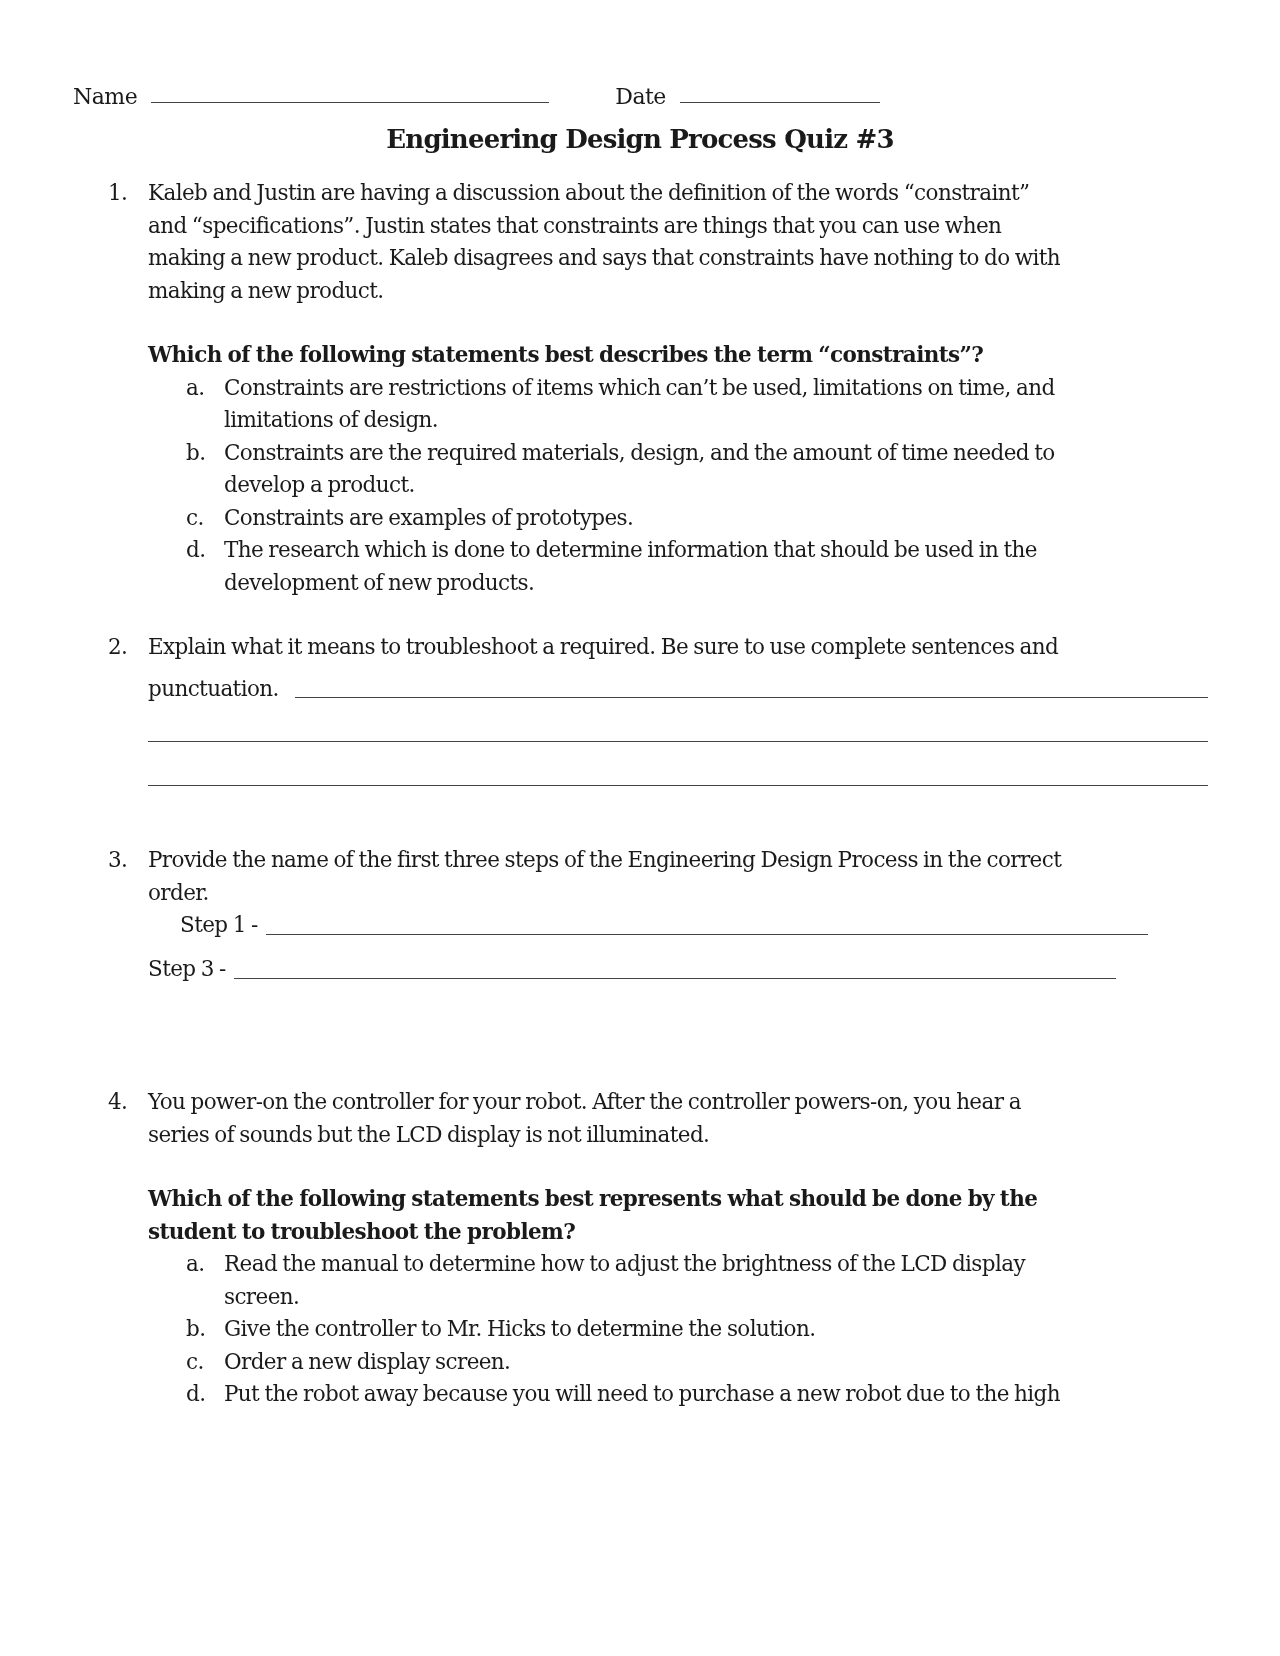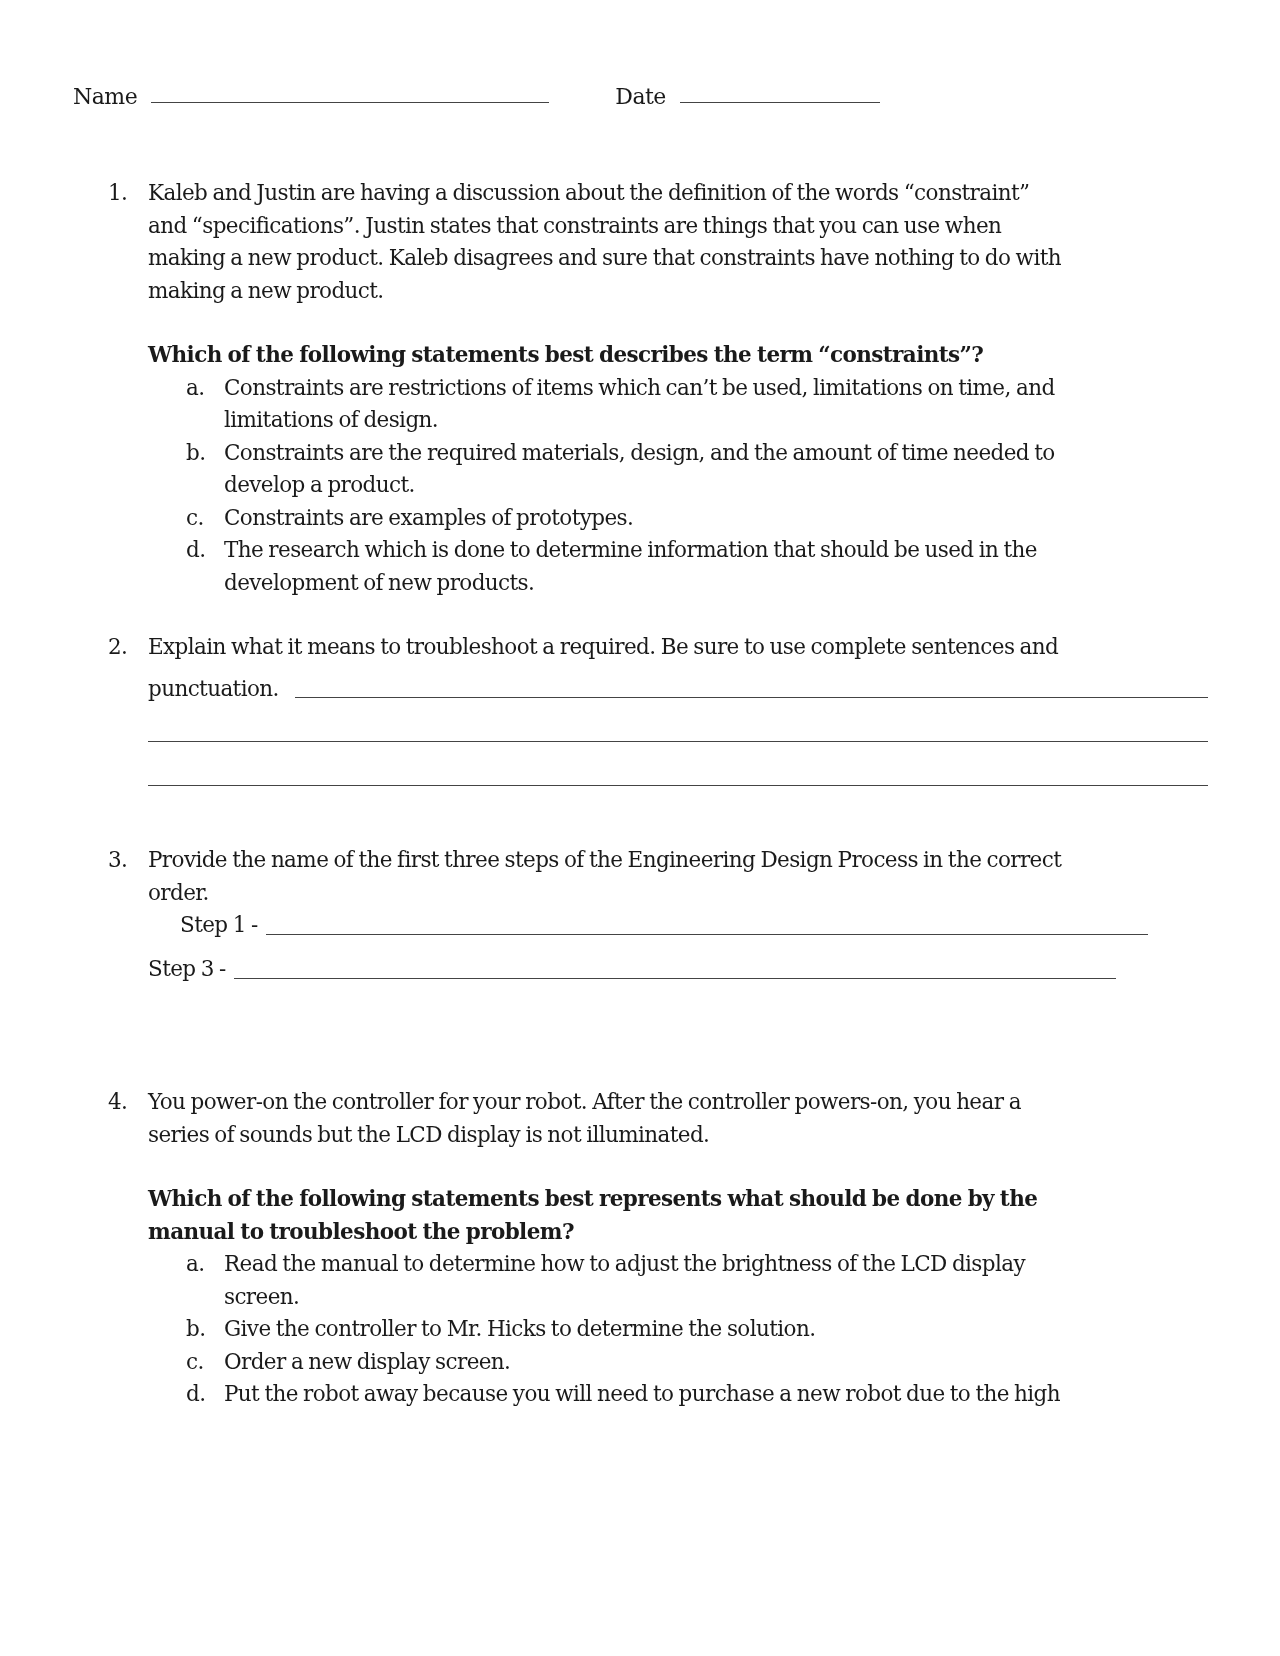--- a/index.html
+++ b/index.html
@@ -31,27 +31,28 @@
 
 <div class="page">
 
   <div class="hdr-row">
     <span class="hdr-label">Name</span>
     <span class="blank" style="width:398px;margin-left:14px;"></span>
     <span class="hdr-label" style="margin-left:66px;">Date</span>
     <span class="blank" style="width:200px;margin-left:14px;"></span>
   </div>
 
+  <div class="title">Engineering Design Process Quiz #3</div>
 
   <div class="q txt" style="top:177px;">
     <div class="qnum">1.</div>
     <div class="qbody">
       <div>Kaleb and Justin are having a discussion about the definition of the words “constraint”</div>
       <div>and “specifications”.  Justin states that constraints are things that you can use when</div>
-      <div>making a new product.  Kaleb disagrees and sure that constraints have nothing to do with</div>
+      <div>making a new product.  Kaleb disagrees and says that constraints have nothing to do with</div>
       <div>making a new product.</div>
       <div style="height:32px;"></div>
       <div class="bold">Which of the following statements best describes the term “constraints”?</div>
       <div class="opt">
         <span class="letter">a.</span>
         <div>Constraints are restrictions of items which can’t be used, limitations on time, and</div>
         <div>limitations of design.</div>
       </div>
       <div class="opt">
         <span class="letter">b.</span>
@@ -103,21 +104,21 @@
     </div>
   </div>
 
   <div class="q txt" style="top:1086px;">
     <div class="qnum">4.</div>
     <div class="qbody">
       <div>You power-on the controller for your robot.  After the controller powers-on, you hear a</div>
       <div>series of sounds but the LCD display is not illuminated.</div>
       <div style="height:32px;"></div>
       <div class="bold">Which of the following statements best represents what should be done by the</div>
-      <div class="bold">manual to troubleshoot the problem?</div>
+      <div class="bold">student to troubleshoot the problem?</div>
       <div class="opt">
         <span class="letter">a.</span>
         <div>Read the manual to determine how to adjust the brightness of the LCD display</div>
         <div>screen.</div>
       </div>
       <div class="opt">
         <span class="letter">b.</span>
         <div>Give the controller to Mr. Hicks to determine the solution.</div>
       </div>
       <div class="opt">

